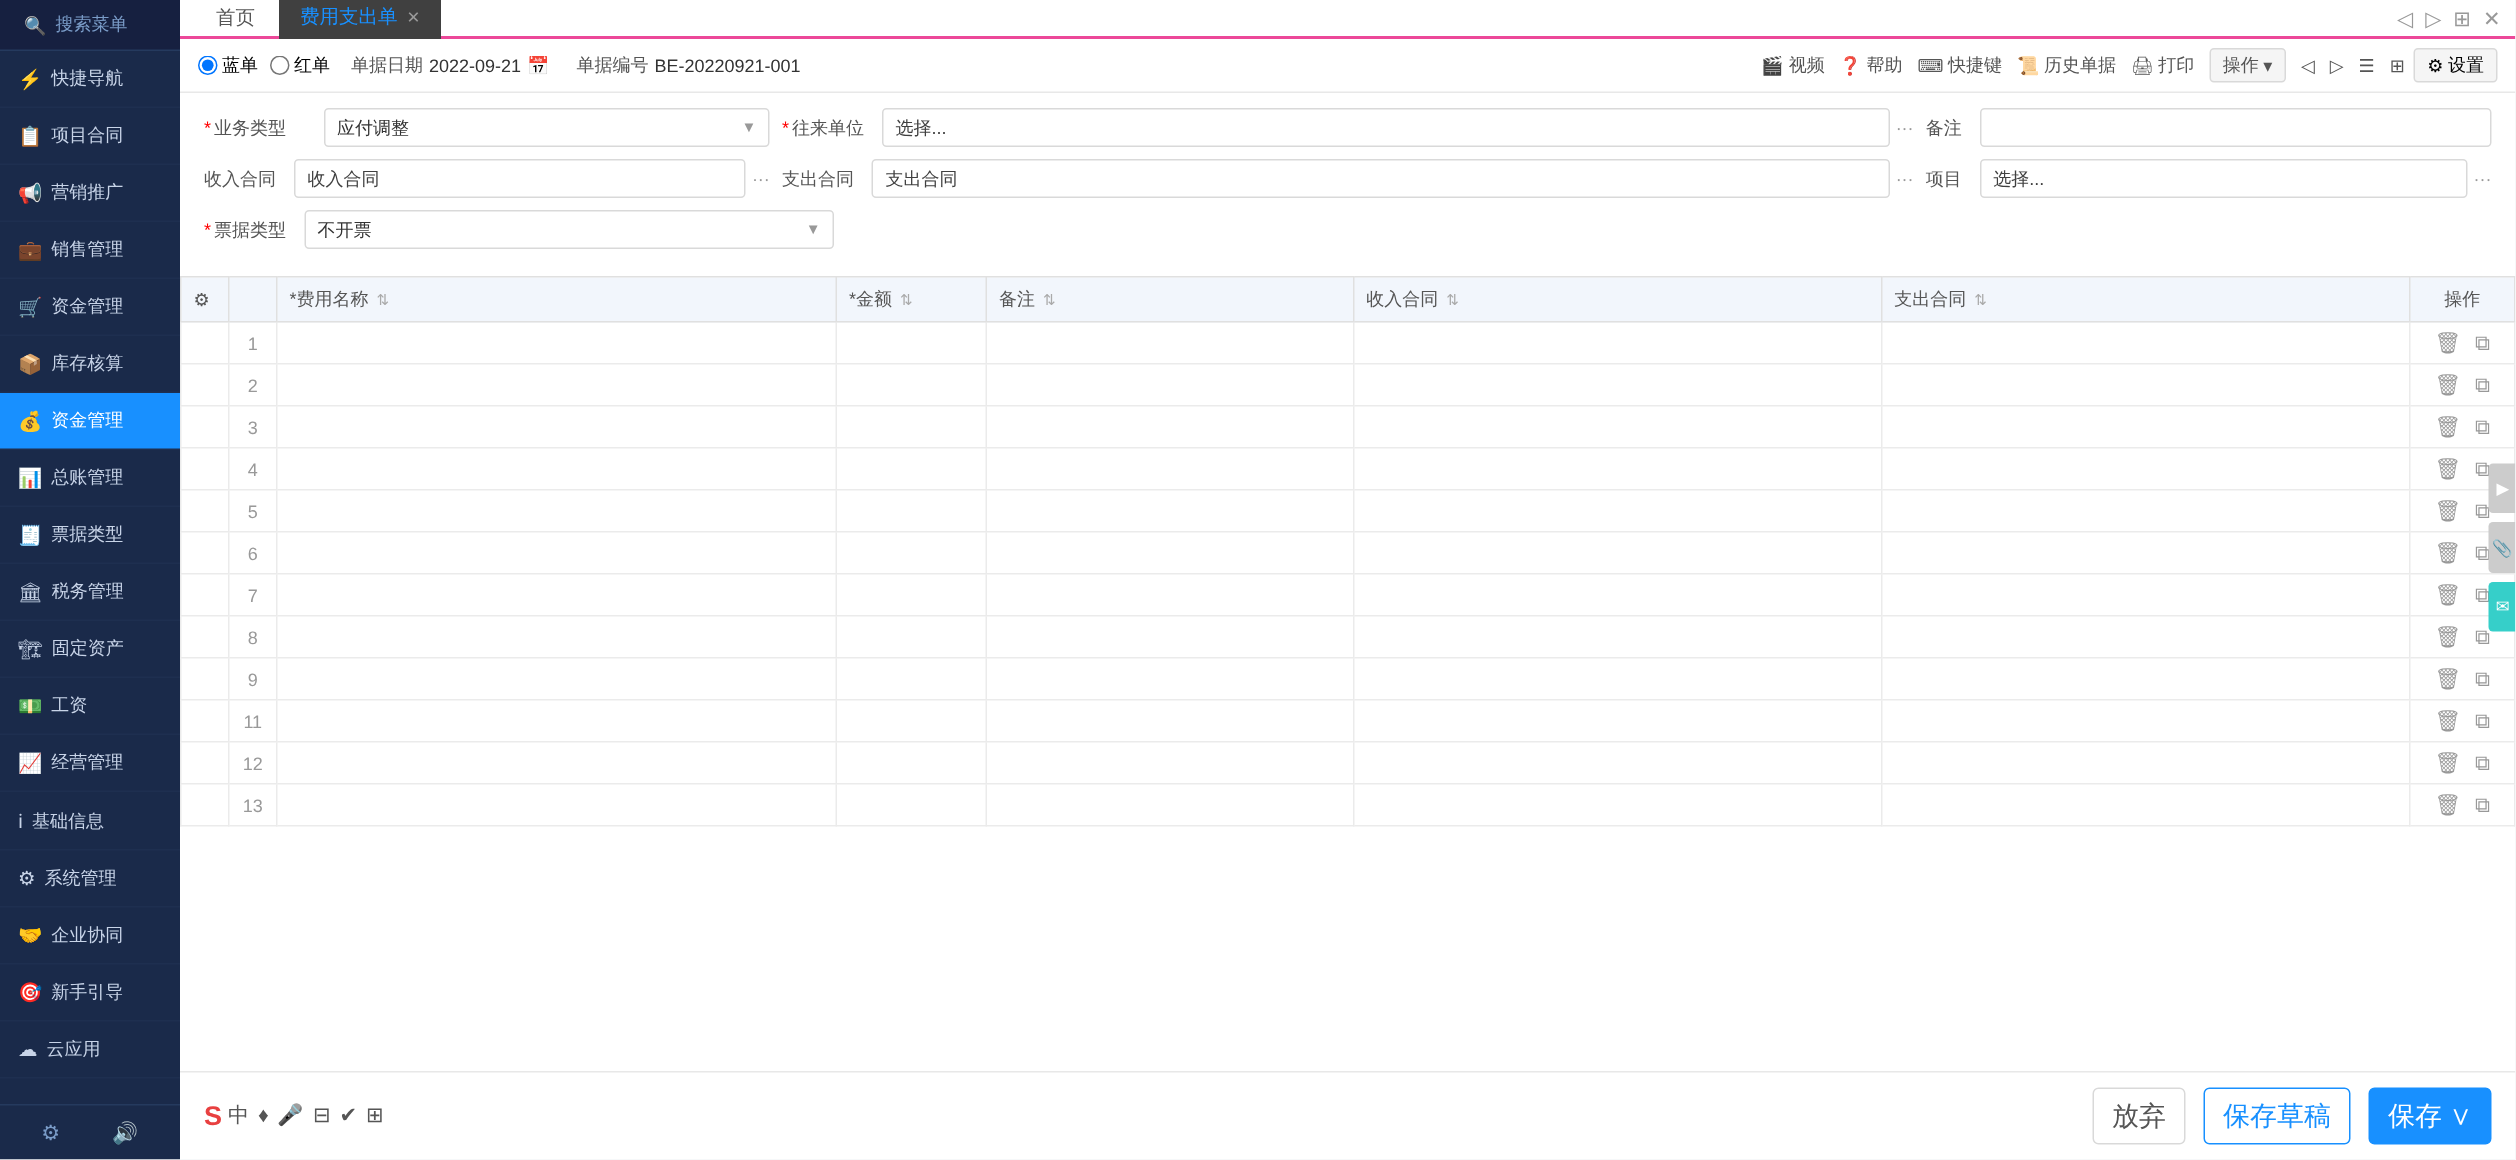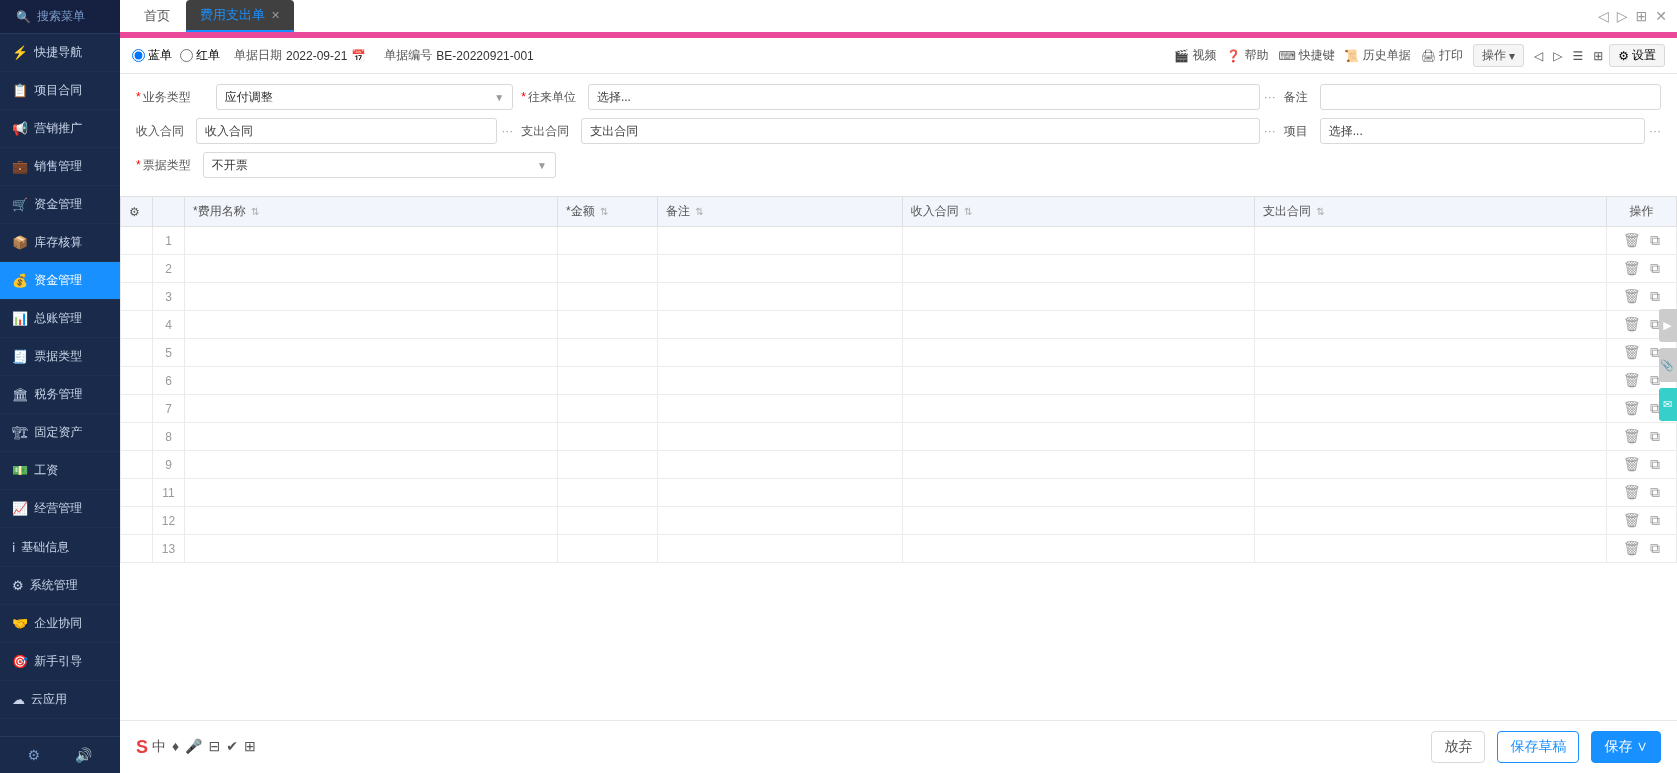--- a/index.html
+++ b/index.html
@@ -55,23 +55,23 @@
       flex-direction: column;
       background: #f0f2f5;
       overflow: hidden;
     }
 
     
     .tab-bar {
       display: flex;
       align-items: center;
       background: #fff;
-      border-bottom: 6px solid #ec4899;
+      border-bottom: 2px solid #ec4899;
       padding: 0 10px;
-      height: 38px;
+      height: 26px;
       flex-shrink: 0;
     }
     .tab {
       display: flex;
       align-items: center;
       padding: 6px 14px;
       cursor: pointer;
       font-size: 13px;
       color: #555;
       border-radius: 4px 4px 0 0;
@@ -205,21 +205,21 @@
       padding: 10px 16px;
       display: flex;
       align-items: center;
       justify-content: flex-end;
       gap: 12px;
       flex-shrink: 0;
     }
     .btn {
       padding: 6px 12px;
       border-radius: 4px;
-      font-size: 14px;
+      font-size: 18px;
       cursor: pointer;
       border: 1px solid #d9d9d9;
       background: #fff;
       color: #555;
     }
     .btn-primary {
       background: #1890ff;
       color: #fff;
       border-color: #1890ff;
     }

